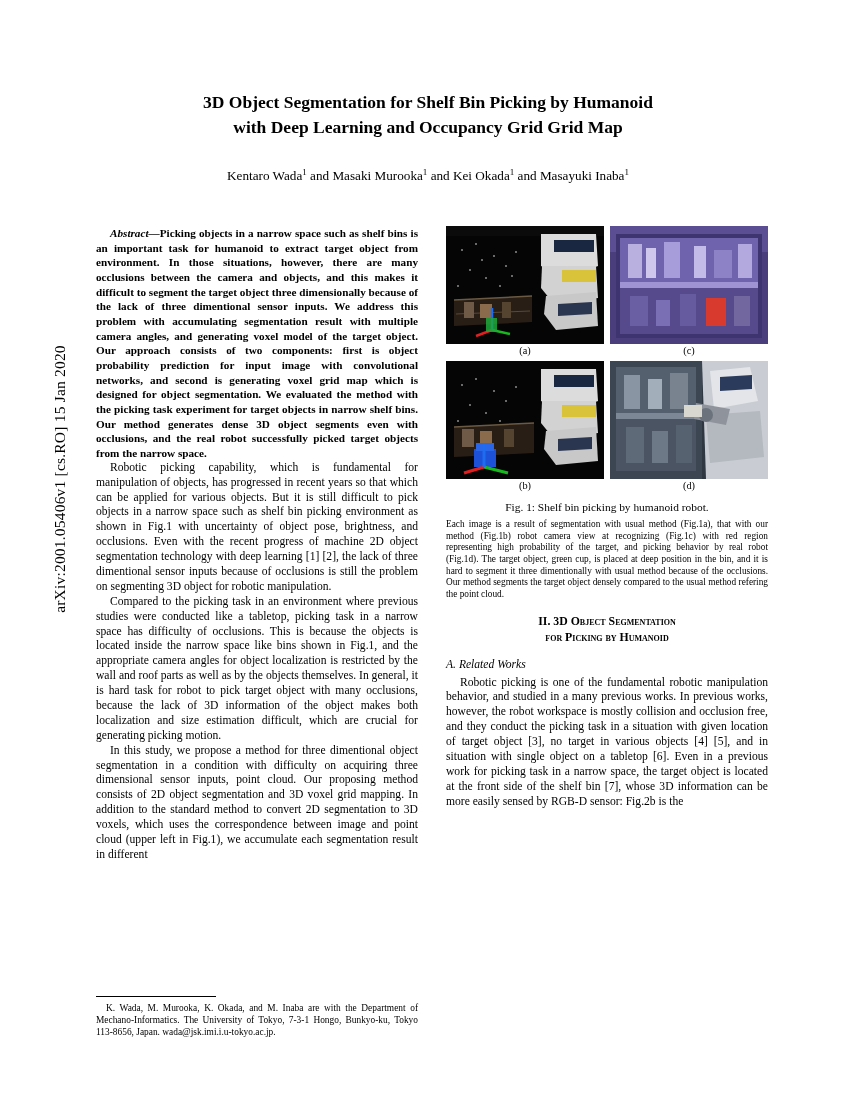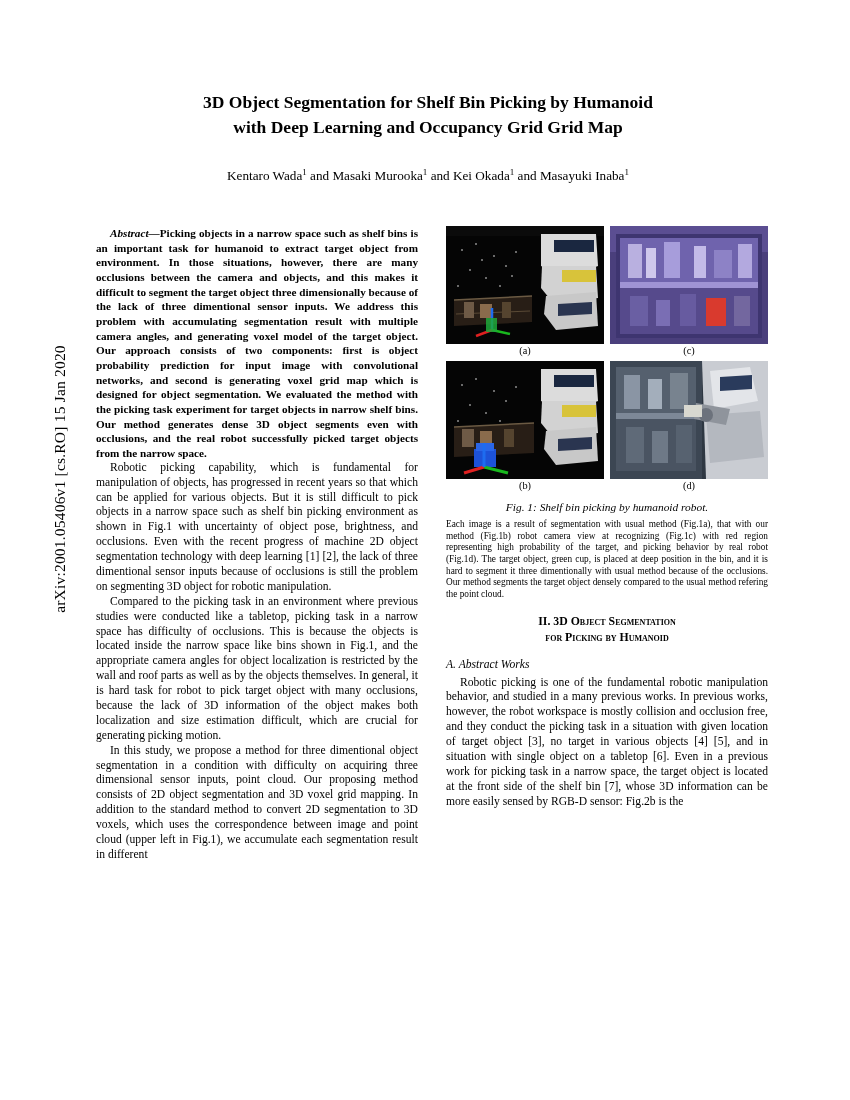--- a/index.html
+++ b/index.html
@@ -137,21 +137,20 @@
     text-align: center;
     font-size: 10.3px;
     margin-top: 1px;
     margin-bottom: 3px;
   }
   .fig-caption {
     font-size: 11.4px;
     text-align: center;
     margin-top: 6px;
     line-height: 1.3;
-    font-style: italic;
   }
   .fig-desc {
     font-size: 9.3px;
     text-align: justify;
     line-height: 1.26;
     margin-top: 4px;
   }
 
   
   .footnote-rule {
@@ -194,20 +193,24 @@
 
     <div class="col col-left">
 
       <p class="abstract"><span class="lead">Abstract—</span><span>Picking objects in a narrow space such as shelf bins is an important task for humanoid to extract target object from environment. In those situations, however, there are many occlusions between the camera and objects, and this makes it difficult to segment the target object three dimensionally because of the lack of three dimentional sensor inputs. We address this problem with accumulating segmentation result with multiple camera angles, and generating voxel model of the target object. Our approach consists of two components: first is object probability prediction for input image with convolutional networks, and second is generating voxel grid map which is designed for object segmentation. We evaluated the method with the picking task experiment for target objects in narrow shelf bins. Our method generates dense 3D object segments even with occlusions, and the real robot successfully picked target objects from the narrow space.</span></p>
 
 
       <p>Robotic picking capability, which is fundamental for manipulation of objects, has progressed in recent years so that which can be applied for various objects. But it is still difficult to pick objects in a narrow space such as shelf bin picking environment as shown in Fig.1 with uncertainty of object pose, brightness, and occlusions. Even with the recent progress of machine 2D object segmentation technology with deep learning [1] [2], the lack of three dimentional sensor inputs because of occlusions is still the problem on segmenting 3D object for robotic manipulation.</p>
       <p>Compared to the picking task in an environment where previous studies were conducted like a tabletop, picking task in a narrow space has difficulty of occlusions. This is because the objects is located inside the narrow space like bins shown in Fig.1, and the appropriate camera angles for object localization is restricted by the wall and roof parts as well as by the objects themselves. In general, it is hard task for robot to pick target object with many occlusions, because the lack of 3D information of the object makes both localization and size estimation difficult, which are crucial for generating picking motion.</p>
       <p>In this study, we propose a method for three dimentional object segmentation in a condition with difficulty on acquiring three dimensional sensor inputs, point cloud. Our proposing method consists of 2D object segmentation and 3D voxel grid mapping. In addition to the standard method to convert 2D segmentation to 3D voxels, which uses the correspondence between image and point cloud (upper left in Fig.1), we accumulate each segmentation result in different</p>
 
+      <div class="col-left-bottom">
+        <div class="footnote-rule"></div>
+        <p class="footnote">K. Wada, M. Murooka, K. Okada, and M. Inaba are with the Department of Mechano-Informatics. The University of Tokyo, 7-3-1 Hongo, Bunkyo-ku, Tokyo 113-8656, Japan. wada@jsk.imi.i.u-tokyo.ac.jp.</p>
+      </div>
     </div>
 
     <div class="col col-right">
 
       <div class="figure">
         <div class="fig-grid">
 
           <div class="fig-cell">
             <svg class="fig-img" viewBox="0 0 158 118" preserveAspectRatio="none">
               <rect x="0" y="0" width="158" height="118" fill="#050505"></rect>
@@ -341,18 +344,18 @@
         <div class="fig-caption">Fig. 1: Shelf bin picking by humanoid robot.</div>
         <div class="fig-desc">Each image is a result of segmentation with usual method (Fig.1a), that with our method (Fig.1b) robot camera view at recognizing (Fig.1c) with red region representing high probability of the target, and picking behavior by real robot (Fig.1d). The target object, green cup, is placed at deep position in the bin, and it is hard to segment it three dimentionally with usual method because of the occlusions. Our method segments the target object densely compared to the usual method refering the point cloud.</div>
       </div>
 
 
       <div class="twoline-head">
         <div>II.   3D Object Segmentation</div>
         <div>for Picking by Humanoid</div>
       </div>
 
-      <div class="subsection-head">A.   Abstract Works</div>
+      <div class="subsection-head">A.   Related Works</div>
 
       <p>Robotic picking is one of the fundamental robotic manipulation behavior, and studied in a many previous works. In previous works, however, the robot workspace is mostly collision and occlusion free, and they conduct the picking task in a situation with given location of target object [3], no target in various objects [4] [5], and in situation with single object on a tabletop [6]. Even in a previous work for picking task in a narrow space, the target object is located at the front side of the shelf bin [7], whose 3D information can be more easily sensed by RGB-D sensor: Fig.2b is the</p>
     </div>
   </div>
 </div>
 
 </body></html>

